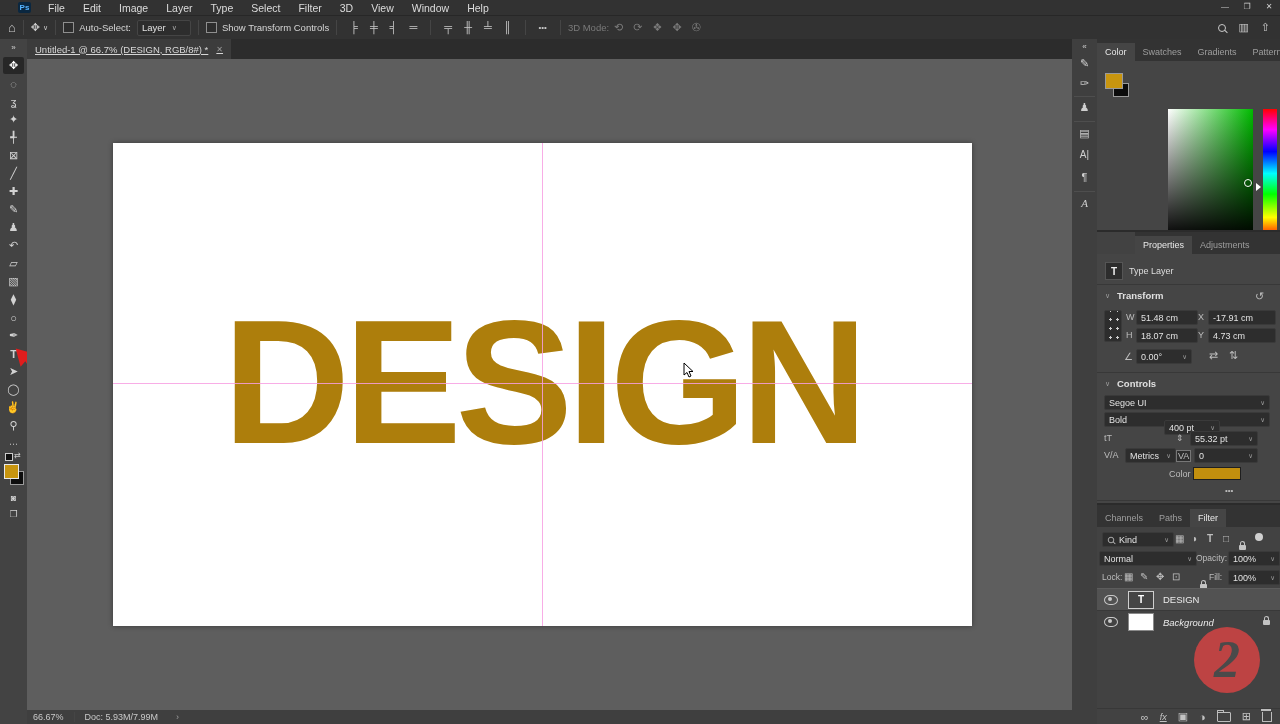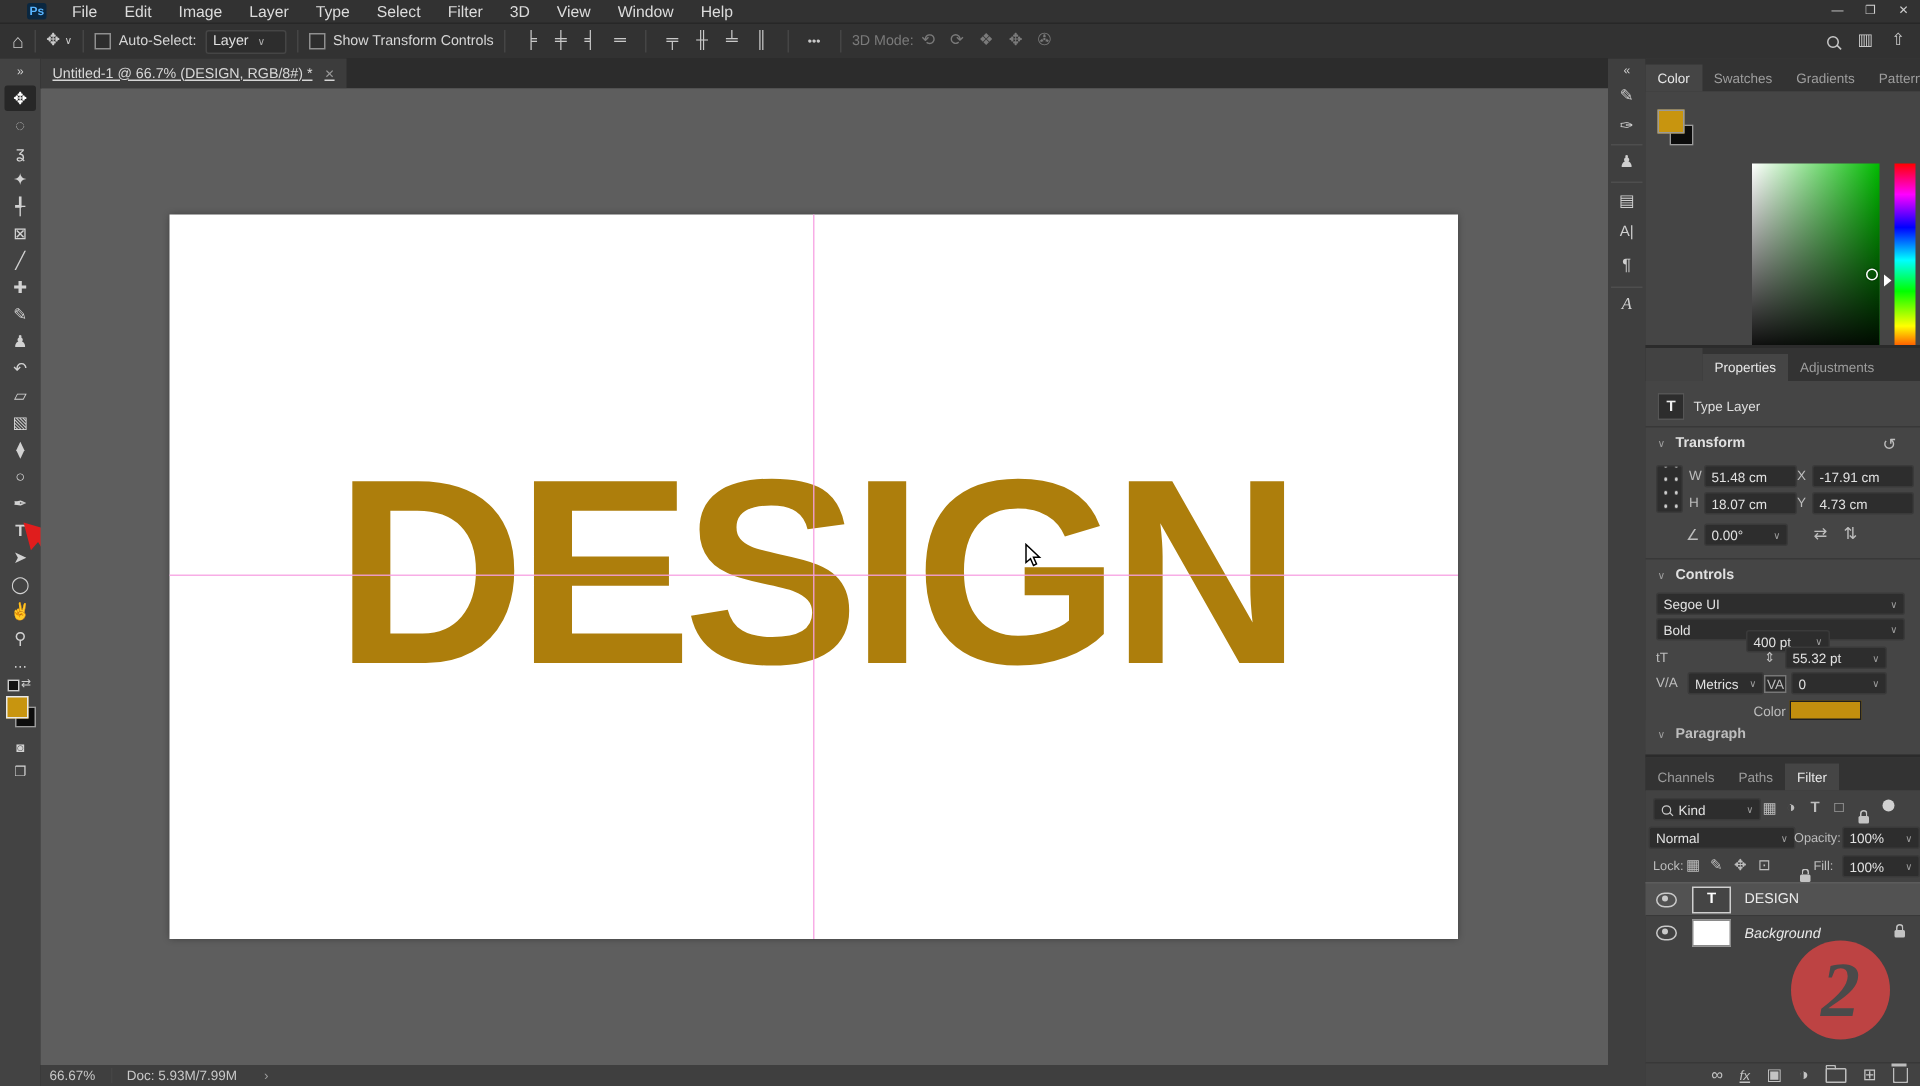--- a/index.html
+++ b/index.html
@@ -371,24 +371,20 @@
       <div class="well" style="left:97px;top:194px;width:54px;">
         <span>0</span>
           <span class="car">∨</span>
       </div>
       <span class="lbl" style="left:72px;top:215px;">Color</span>
       <div class="abs" style="left:96px;top:213px;width:46px;height:11px;background:#c28f0e;border:1px solid #1f1f1f;"></div>
       <span class="lbl" style="left:128px;top:232px;font-size:8px;">•••</span>
       <div class="divider" style="top:246px;"></div>
     </div>
 
-    <div class="body-bg" style="top:441px;height:23px;">
-      <span class="lbl" style="left:8px;top:6px;font-size:7px;color:#9d9d9d;">∨</span>
-      <span class="hdr" style="left:20px;top:4px;color:#bdbdbd;">Paragraph</span>
-    </div>
     <div class="groupgap" style="top:464px;"></div>
 
     <div class="tabstrip" style="top:466px;">
       <span class="ptab">Channels</span>
       <span class="ptab">Paths</span>
       <span class="ptab act">Filter</span>
     </div>
     <div class="body-bg" style="top:488px;height:197px;background:#424242;">
       
       <div class="well" style="left:5px;top:5px;width:62px;">

